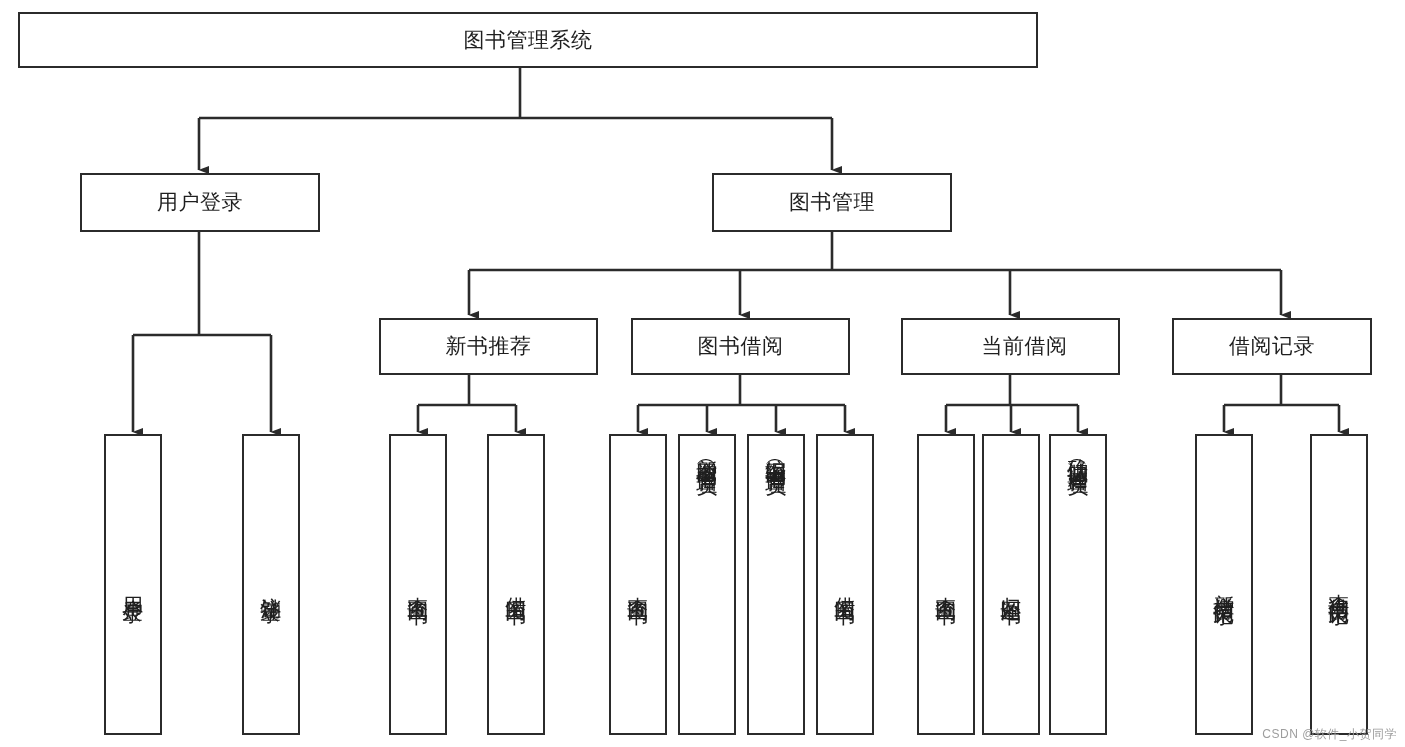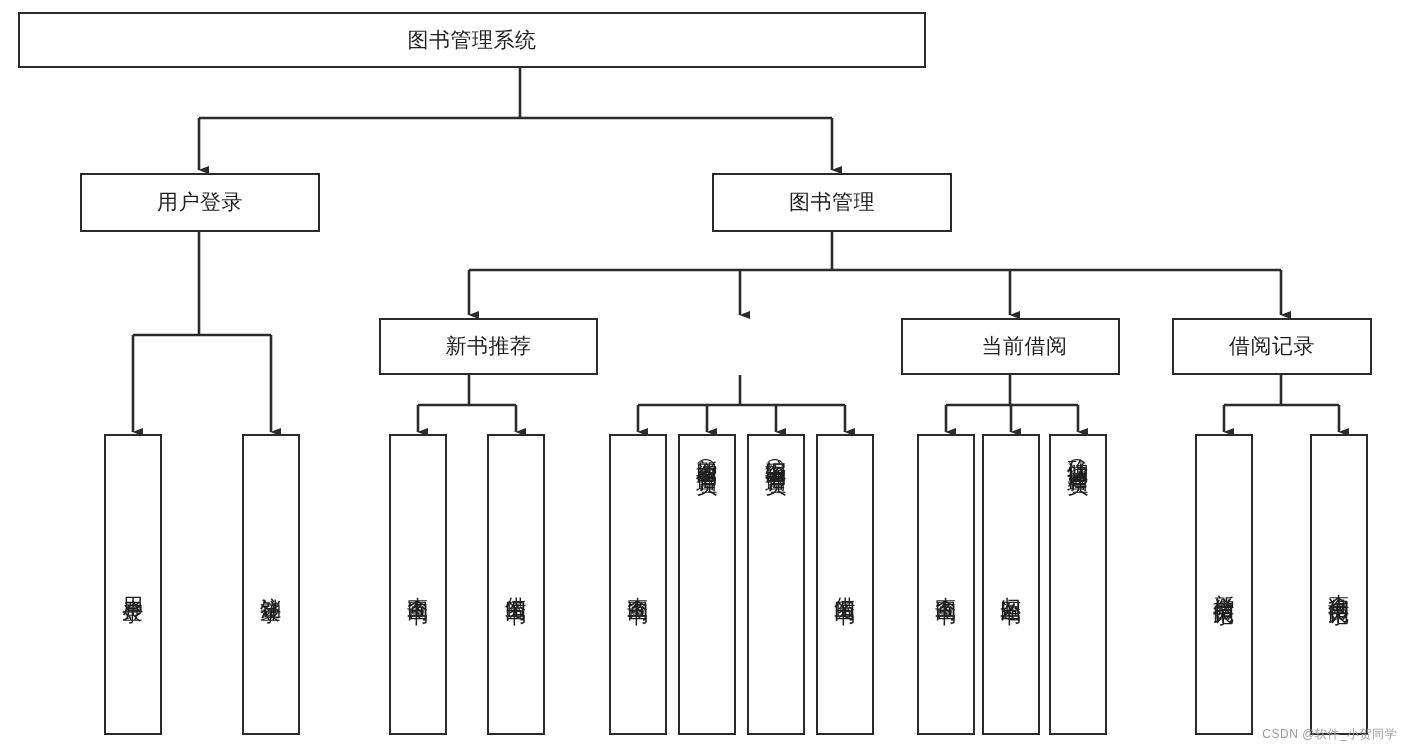--- a/index.html
+++ b/index.html
@@ -118,36 +118,39 @@
       <path d="M1011,405 L1011,432" marker-end="url(#arrow)"></path>
       <path d="M1078,405 L1078,432" marker-end="url(#arrow)"></path>
 
       <path d="M1281,375 L1281,405"></path>
       <path d="M1224,405 L1339,405"></path>
       <path d="M1224,405 L1224,432" marker-end="url(#arrow)"></path>
       <path d="M1339,405 L1339,432" marker-end="url(#arrow)"></path>
     </g>
   </svg>
 
-  <div class="node" style="left:18px;top:12px;width:908px;height:56px;">
+  <div class="node" style="left:18px;top:12px;width:1020px;height:56px;">
     <span class="label">图书管理系统</span>
   </div>
 
   <div class="node" style="left:80px;top:173px;width:240px;height:59px;">
     <span class="label">用户登录</span>
   </div>
 
   <div class="node" style="left:712px;top:173px;width:240px;height:59px;">
     <span class="label">图书管理</span>
   </div>
 
   <div class="node" style="left:379px;top:318px;width:219px;height:57px;">
     <span class="label">新书推荐</span>
   </div>
 
+  <div class="node" style="left:631px;top:318px;width:219px;height:57px;">
+    <span class="label">图书借阅</span>
+  </div>
 
   <div class="node" style="left:901px;top:318px;width:219px;height:57px;padding-left:28px;">
     <span class="label">当前借阅</span>
   </div>
 
   <div class="node" style="left:1172px;top:318px;width:200px;height:57px;">
     <span class="label">借阅记录</span>
   </div>
 
   <div class="node vertical" style="left:104px;top:434px;width:58px;height:301px;">

